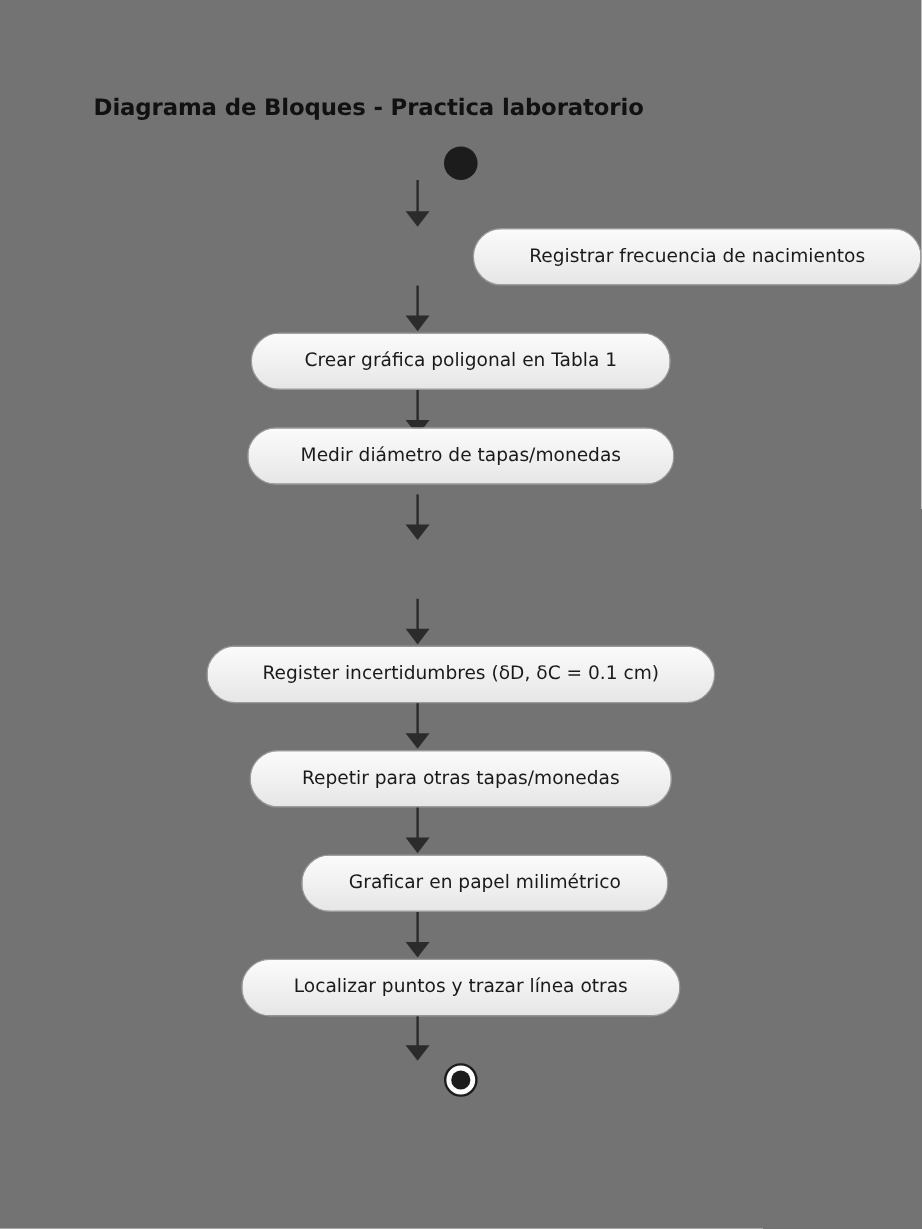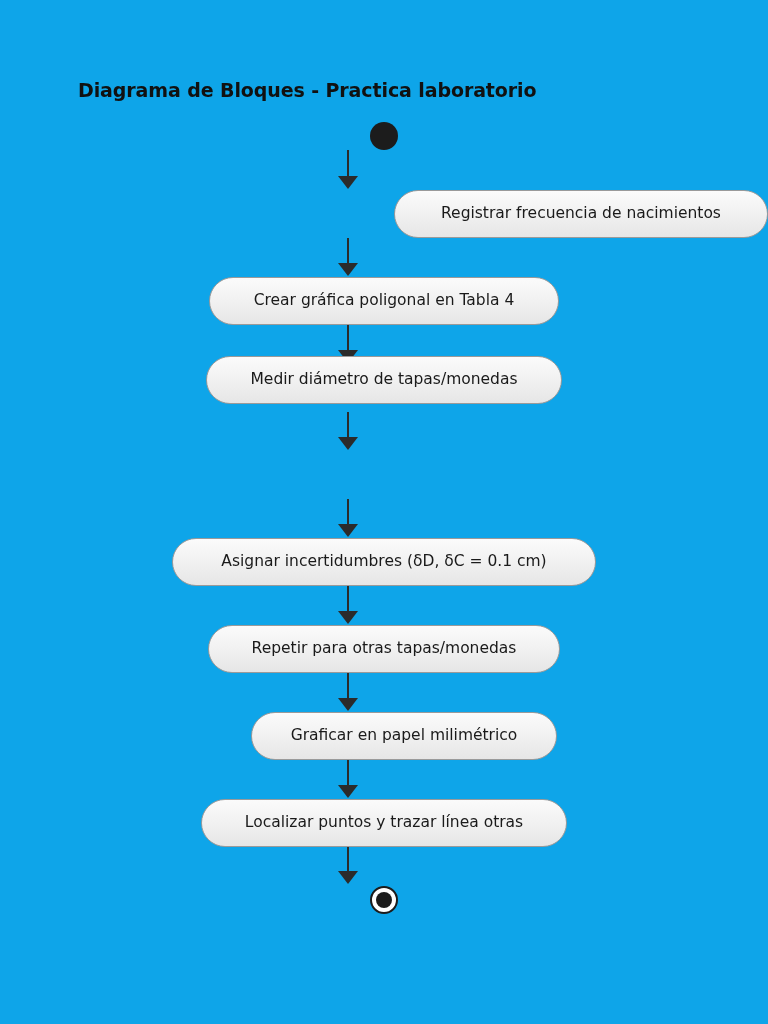--- a/index.html
+++ b/index.html
@@ -11,21 +11,21 @@
     width: 768px;
     height: 1024px;
     font-family: "DejaVu Sans", sans-serif;
     color: #1a1a1a;
     overflow: hidden;
   }
   #page {
     position: relative;
     width: 768px;
     height: 1024px;
-    background: #0ea5e9;
+    background: #737373;
   }
   #diagram-title {
     position: absolute;
     left: 78px;
     top: 79px;
     font-size: 19px;
     font-weight: bold;
     letter-spacing: -0.1px;
     color: #111111;
     white-space: nowrap;
@@ -125,21 +125,21 @@
       <div class="activity-box" style="width:374px;">
         <span class="activity-label">Registrar frecuencia de nacimientos</span>
       </div>
     </div>
 
     <div class="connector" style="top:238px;height:28px;"></div>
     <div class="arrowhead" style="top:263px;"></div>
 
     <div class="node-row" style="top:277px;height:48px;">
       <div class="activity-box" style="width:350px;">
-        <span class="activity-label">Crear gráfica poligonal en Tabla 4</span>
+        <span class="activity-label">Crear gráfica poligonal en Tabla 1</span>
       </div>
     </div>
 
     <div class="connector" style="top:325px;height:28px;"></div>
     <div class="arrowhead" style="top:350px;"></div>
 
     <div class="node-row" style="top:364px;height:32px;">
       <div class="activity-box" style="width:356px;">
         <span class="activity-label">Medir diámetro de tapas/monedas</span>
       </div>
@@ -147,21 +147,21 @@
 
     <div class="connector" style="top:412px;height:28px;"></div>
     <div class="arrowhead" style="top:437px;"></div>
 
 
     <div class="connector" style="top:499px;height:28px;"></div>
     <div class="arrowhead" style="top:524px;"></div>
 
     <div class="node-row" style="top:538px;height:48px;">
       <div class="activity-box" style="width:424px;">
-        <span class="activity-label">Asignar incertidumbres (δD, δC = 0.1 cm)</span>
+        <span class="activity-label">Register incertidumbres (δD, δC = 0.1 cm)</span>
       </div>
     </div>
 
     <div class="connector" style="top:586px;height:28px;"></div>
     <div class="arrowhead" style="top:611px;"></div>
 
     <div class="node-row" style="top:625px;height:48px;">
       <div class="activity-box" style="width:352px;">
         <span class="activity-label">Repetir para otras tapas/monedas</span>
       </div>

